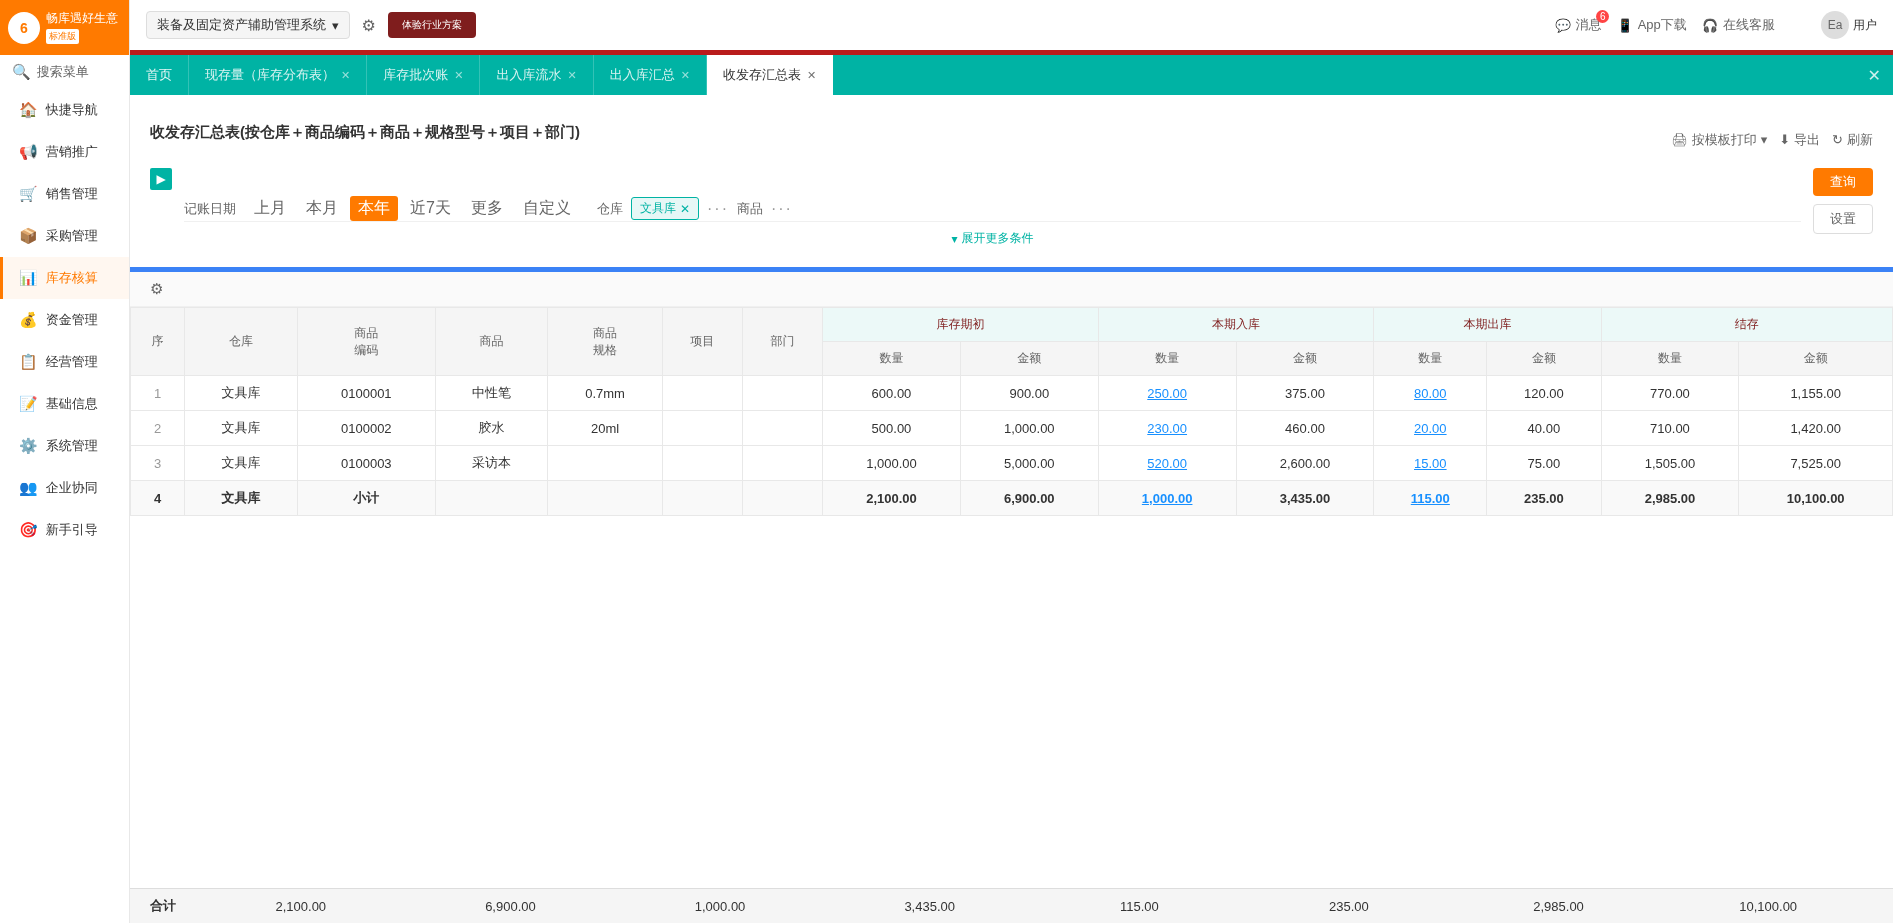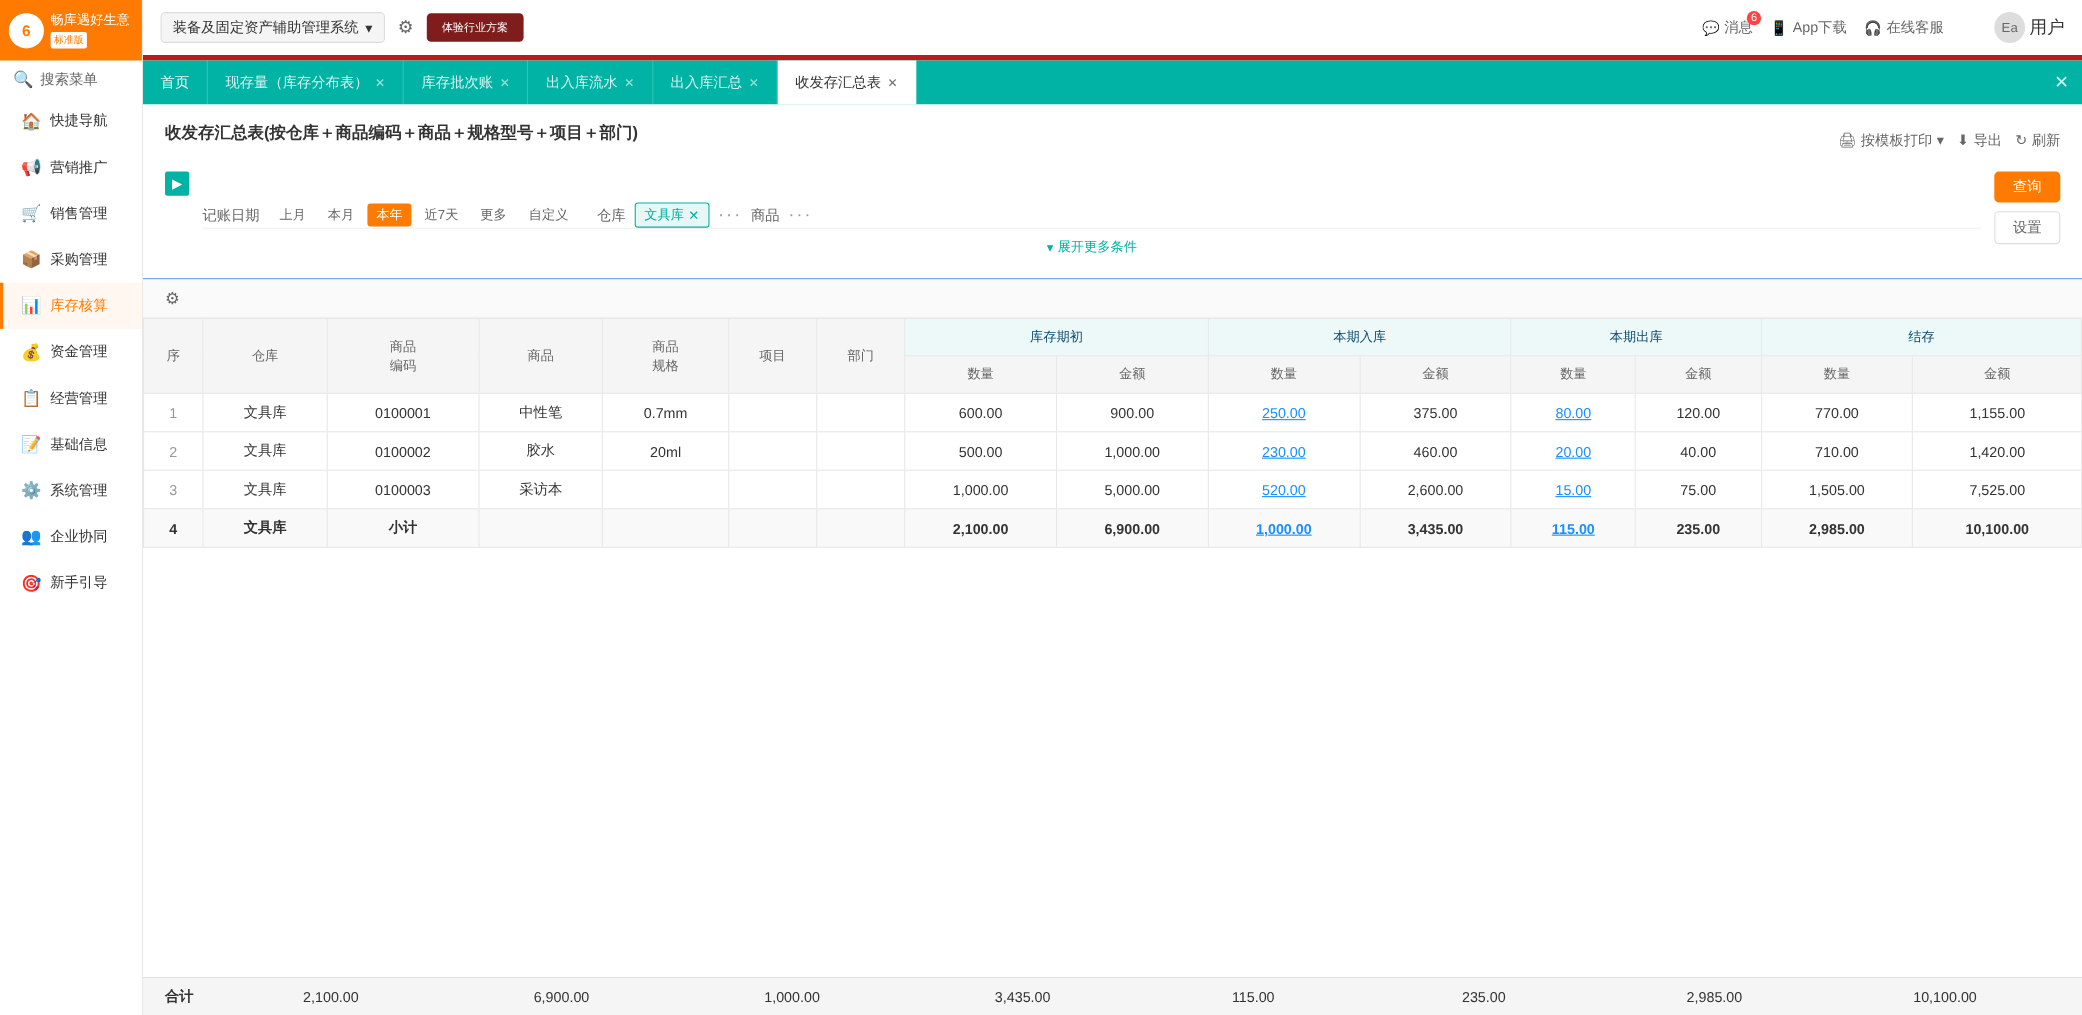--- a/index.html
+++ b/index.html
@@ -21,60 +21,60 @@
 
     
     .topbar { background: #fff; height: 55px; display: flex; align-items: center; padding: 0 16px; border-bottom: 5px solid #b91c1c; gap: 12px; }
     .topbar-system-select { display: flex; align-items: center; gap: 6px; background: #f5f5f5; border: 1px solid #ddd; border-radius: 4px; padding: 4px 10px; cursor: pointer; font-size: 13px; color: #333; }
     .topbar-experience-btn { background: #7f1d1d; color: #fff; border: none; border-radius: 4px; padding: 6px 14px; cursor: pointer; font-size: 10px; }
     .topbar-gear { color: #666; cursor: pointer; font-size: 16px; }
     .topbar-right { display: flex; align-items: center; gap: 16px; margin-left: auto; }
     .topbar-right-item { display: flex; align-items: center; gap: 4px; cursor: pointer; color: #666; font-size: 13px; position: relative; }
     .badge { background: #ff4444; color: #fff; font-size: 10px; border-radius: 8px; padding: 1px 4px; position: absolute; top: -6px; right: -8px; }
     .avatar { width: 28px; height: 28px; border-radius: 50%; background: #ddd; display: flex; align-items: center; justify-content: center; font-size: 12px; color: #666; margin-left: 30px; }
-    .user-text { color: #333; font-size: 16px; }
+    .user-text { color: #333; font-size: 12px; }
 
     
     .tabbar { background: #00b3a4; display: flex; align-items: center; height: 40px; padding: 0 0 0 0; }
     .tab { display: flex; align-items: center; gap: 6px; padding: 0 16px; height: 40px; cursor: pointer; color: rgba(255,255,255,0.85); font-size: 13px; border-right: 1px solid rgba(255,255,255,0.2); }
     .tab.active { background: #fff; color: #333; }
     .tab-close { font-size: 11px; opacity: 0.7; }
     .tab-home { color: rgba(255,255,255,0.9); }
     .tabbar-close { margin-left: auto; padding: 0 12px; color: rgba(255,255,255,0.8); cursor: pointer; font-size: 16px; }
 
     
     .page-content { flex: 1; overflow-y: auto; background: #fff; padding: 0; }
 
     
-    .page-header { padding: 16px 20px 12px; border-bottom: 1px solid #3b82f6; }
+    .page-header { padding: 28px 20px 12px; border-bottom: 5px solid #3b82f6; }
     .page-title { font-size: 15px; font-weight: 600; color: #333; margin-bottom: 14px; }
     .filter-arrow { background: #00b3a4; color: #fff; width: 22px; height: 22px; border-radius: 2px; display: flex; align-items: center; justify-content: center; cursor: pointer; font-size: 12px; }
     .filter-label { color: #666; font-size: 13px; }
     .date-shortcuts { display: flex; align-items: center; gap: 4px; }
-    .date-shortcut { padding: 2px 8px; border-radius: 3px; cursor: pointer; font-size: 12px; color: #666; text-align: center; }
+    .date-shortcut { padding: 2px 8px; border-radius: 3px; cursor: pointer; font-size: 16px; color: #666; text-align: center; }
     .date-shortcut.active { background: #ff7a00; color: #fff; }
     .filter-date-range { font-size: 12px; color: #999; margin-left: 4px; }
     .warehouse-tag { display: flex; align-items: center; gap: 4px; background: #e6f7f6; border: 1px solid #00b3a4; border-radius: 3px; padding: 2px 8px; font-size: 12px; color: #00b3a4; }
     .warehouse-tag-close { cursor: pointer; font-size: 12px; }
     .filter-ellipsis { color: #999; cursor: pointer; font-size: 16px; letter-spacing: 2px; }
     .action-btn-query { background: #ff7a00; color: #fff; border: none; border-radius: 4px; padding: 5px 16px; cursor: pointer; font-size: 13px; }
     .action-btn-settings { background: #fff; color: #666; border: 1px solid #ddd; border-radius: 4px; padding: 5px 16px; cursor: pointer; font-size: 13px; margin-top: 4px; }
 
     
     .expand-more { display: flex; align-items: center; justify-content: center; padding: 8px; cursor: pointer; color: #00b3a4; font-size: 12px; gap: 4px; border-top: 1px solid #f0f0f0; }
 
     
     .table-toolbar { display: flex; align-items: center; gap: 12px; padding: 8px 20px; background: #fafafa; border-bottom: 1px solid #f0f0f0; }
     .toolbar-gear { cursor: pointer; color: #666; font-size: 15px; }
 
     
     .table-wrapper { overflow-x: auto; padding: 0 0 60px; }
     table { width: 100%; border-collapse: collapse; font-size: 13px; }
     th { background: #f5f5f5; color: #666; font-weight: 500; text-align: center; padding: 8px 6px; border: 1px solid #e8e8e8; white-space: nowrap; font-size: 12px; }
-    th.group-header { background: #ecf9f8; color: #0c4a6e; }
+    th.group-header { background: #ecf9f8; color: #7f1d1d; }
     td { text-align: center; padding: 8px 6px; border: 1px solid #e8e8e8; color: #333; white-space: nowrap; }
     tr.subtotal td { font-weight: bold; background: #f9f9f9; }
     .td-link { color: #1890ff; text-decoration: underline; cursor: pointer; }
     .row-num { color: #999; }
 
     
     .bottom-bar { position: fixed; bottom: 0; left: 130px; right: 0; background: #f5f5f5; border-top: 1px solid #ddd; padding: 8px 20px; display: flex; align-items: center; gap: 0; z-index: 10; }
     .bottom-bar-label { color: #333; font-weight: 700; padding-right: 20px; }
     .bottom-bar-cells { display: flex; flex: 1; }
     .bottom-bar-cell { flex: 1; text-align: center; font-size: 13px; color: #333; padding: 0 6px; }

